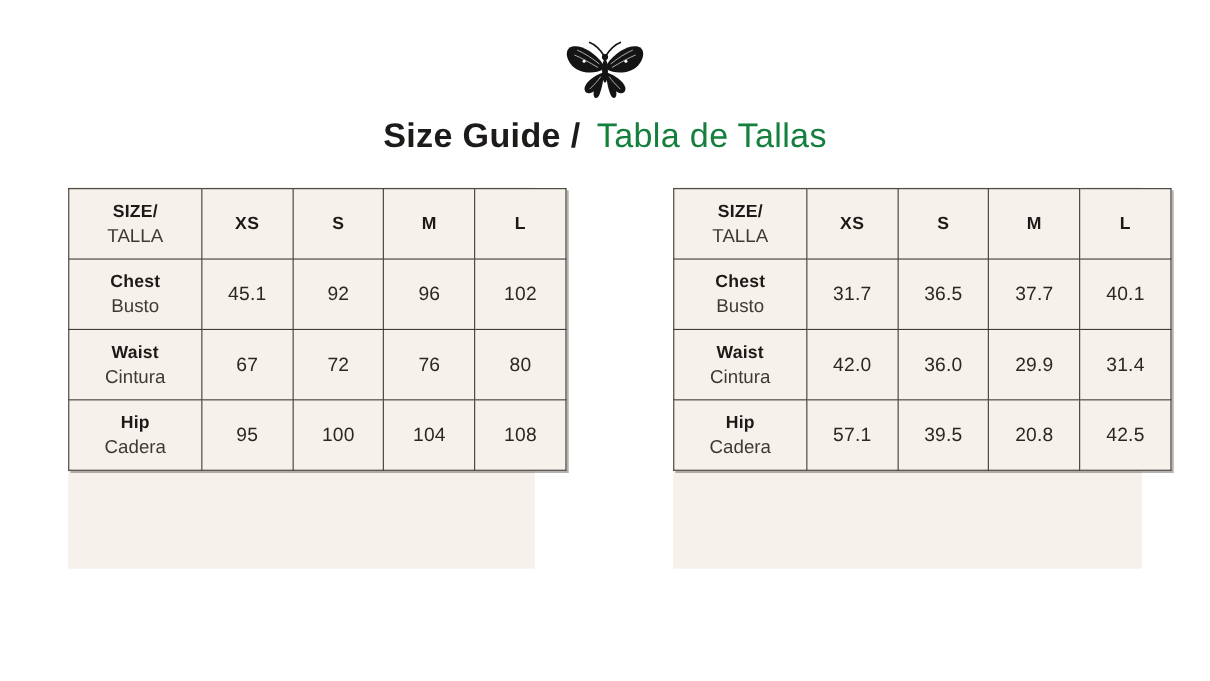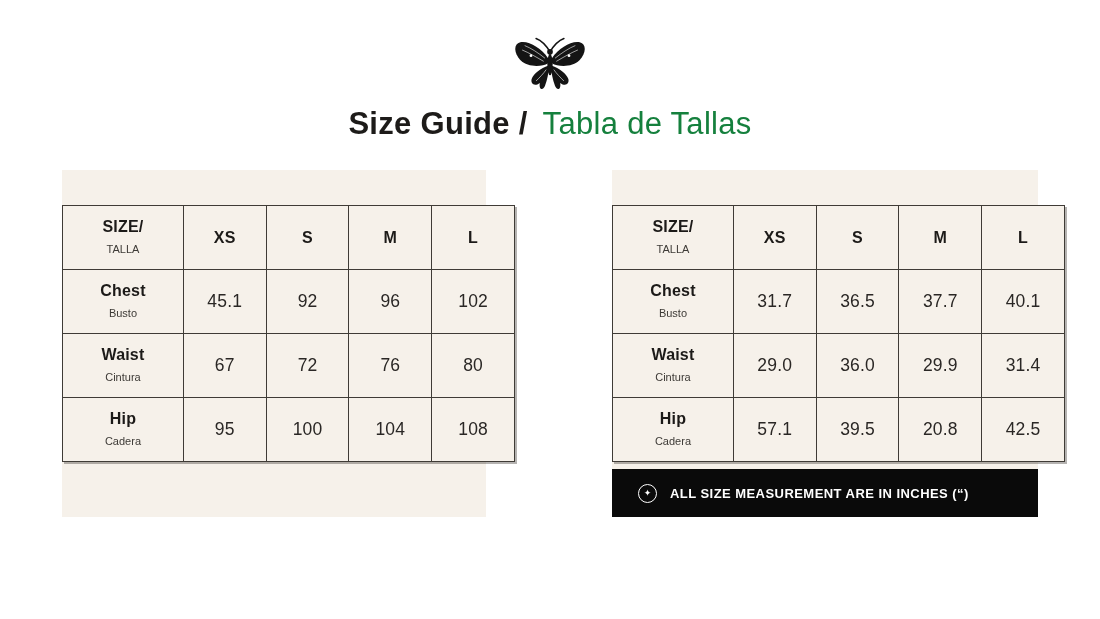--- a/index.html
+++ b/index.html
@@ -15,29 +15,29 @@
   .title{ position:absolute; top:105px; left:0; width:100%; text-align:center;
           font-size:31px; color:#1d1b19; letter-spacing:0.3px; line-height:38px; }
   .title .t-bold{ font-weight:800;margin-top:16px; }
   .title .t-light{ font-weight:400; color:#15803d; margin-left:6px; }
 
   
   .panel{ position:absolute; top:170px; height:347px; background:#F6F1EA; }
   .panel-cm{ left:62px;  width:424px; }
   .panel-in{ left:612px; width:426px; }
 
-  table.size-table{ border-collapse:collapse; width:453px; margin:35px auto 0 auto;
+  table.size-table{ border-collapse:collapse; width:453px; margin:1px auto 0 auto;
                     background:#F6F1EA; box-shadow:2px 2px 0 rgba(60,56,50,0.38); }
   table.size-table th, table.size-table td{
       border:1px solid #3F3B36; text-align:center; vertical-align:middle;
       height:64px; padding:0; }
   col.c-label{ width:103px; }
   col.c-size{ width:70.5px; }
   .lbl-en{ display:block; font-weight:700; font-size:16px; color:#1c1a18; line-height:22px; letter-spacing:0.2px; }
-  .lbl-es{ display:block; font-weight:400; font-size:11px; color:#3d3a36; line-height:22px; }
+  .lbl-es{ display:block; font-weight:400; font-size:17px; color:#3d3a36; line-height:22px; }
   .size-h{ font-weight:700; font-size:16px; color:#1c1a18; letter-spacing:0.4px; }
   td.val{ font-weight:400; font-size:17.5px; color:#2a2725; letter-spacing:0.2px; }
 
   
   .banner{ position:absolute; left:0; bottom:0; width:100%; height:48px; background:#0a0a0a;
            display:flex; align-items:center; padding-left:26px; }
   .badge{ flex:0 0 auto; width:19px; height:19px; border:1.2px solid #ffffff; border-radius:50%;
           display:flex; align-items:center; justify-content:center; }
   .badge::before{ content:"\2726"; color:#ffffff; font-size:9px; line-height:1; }
   .note{ margin-left:13px; color:#ffffff; font-weight:700; font-size:13px; letter-spacing:0.45px; white-space:nowrap; }
@@ -159,36 +159,32 @@
         <td class="val">31.7</td>
         <td class="val">36.5</td>
         <td class="val">37.7</td>
         <td class="val">40.1</td>
       </tr>
       <tr>
         <th>
           <span class="lbl-en">Waist</span>
           <span class="lbl-es">Cintura</span>
         </th>
-        <td class="val">29.0</td>
+        <td class="val">42.0</td>
         <td class="val">36.0</td>
         <td class="val">29.9</td>
         <td class="val">31.4</td>
       </tr>
       <tr>
         <th>
           <span class="lbl-en">Hip</span>
           <span class="lbl-es">Cadera</span>
         </th>
         <td class="val">57.1</td>
         <td class="val">39.5</td>
         <td class="val">20.8</td>
         <td class="val">42.5</td>
       </tr>
     </tbody>
       </table>
-    <div class="banner">
-      <span class="badge"></span>
-      <span class="note">ALL SIZE MEASUREMENT ARE IN INCHES (“)</span>
-    </div>
   </section>
 
 </div>
 
 </body></html>

